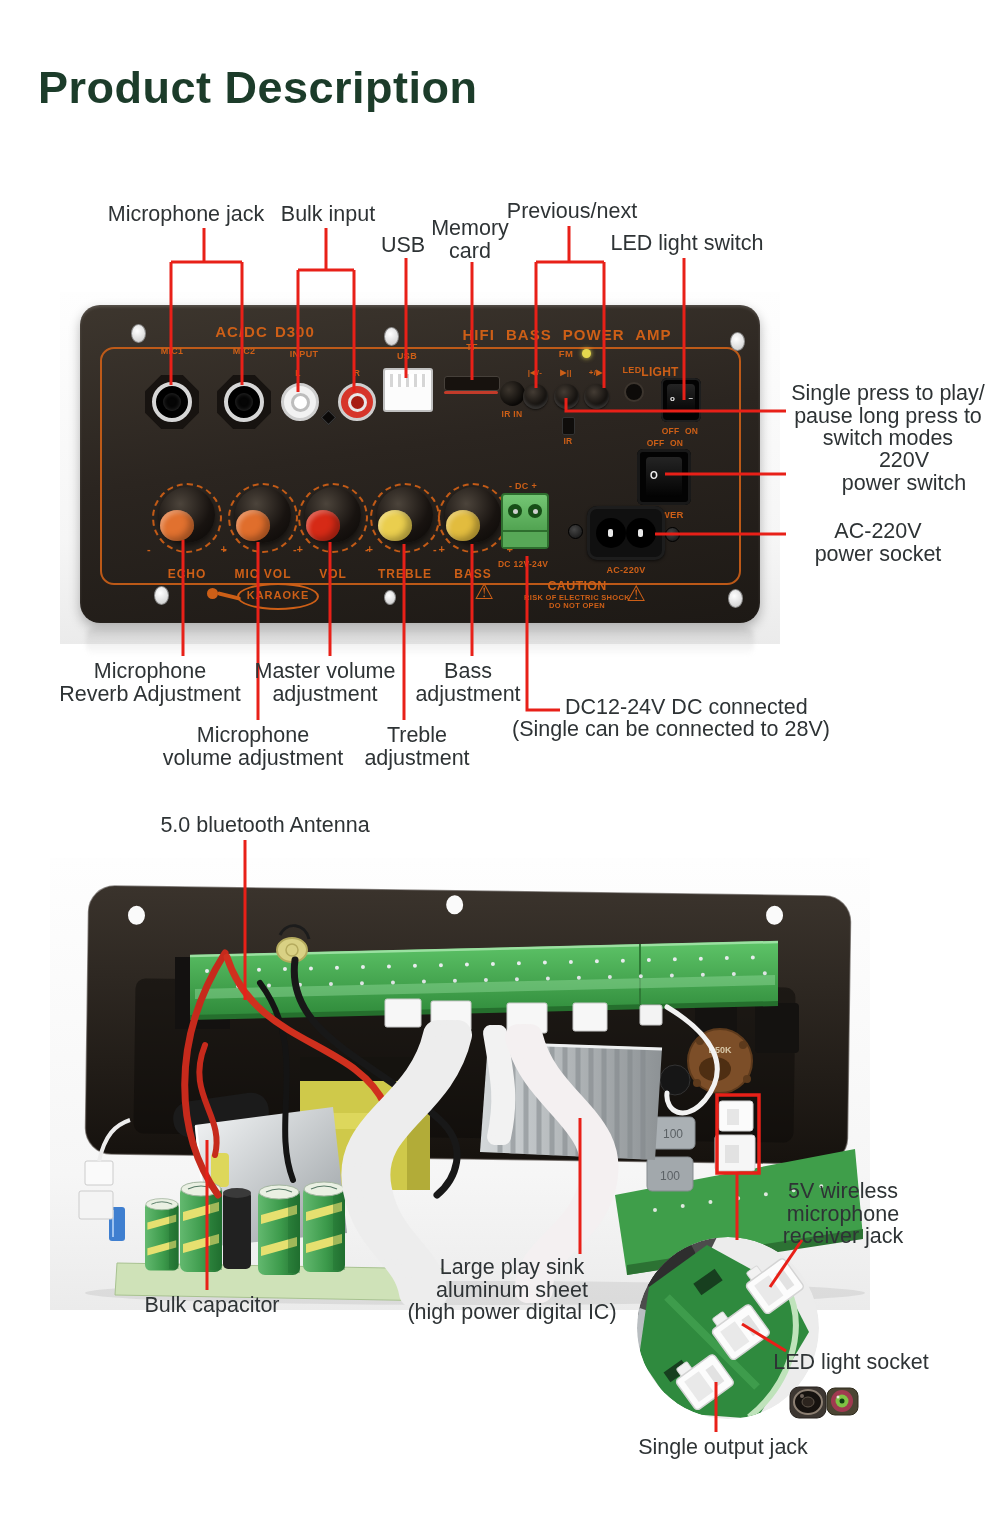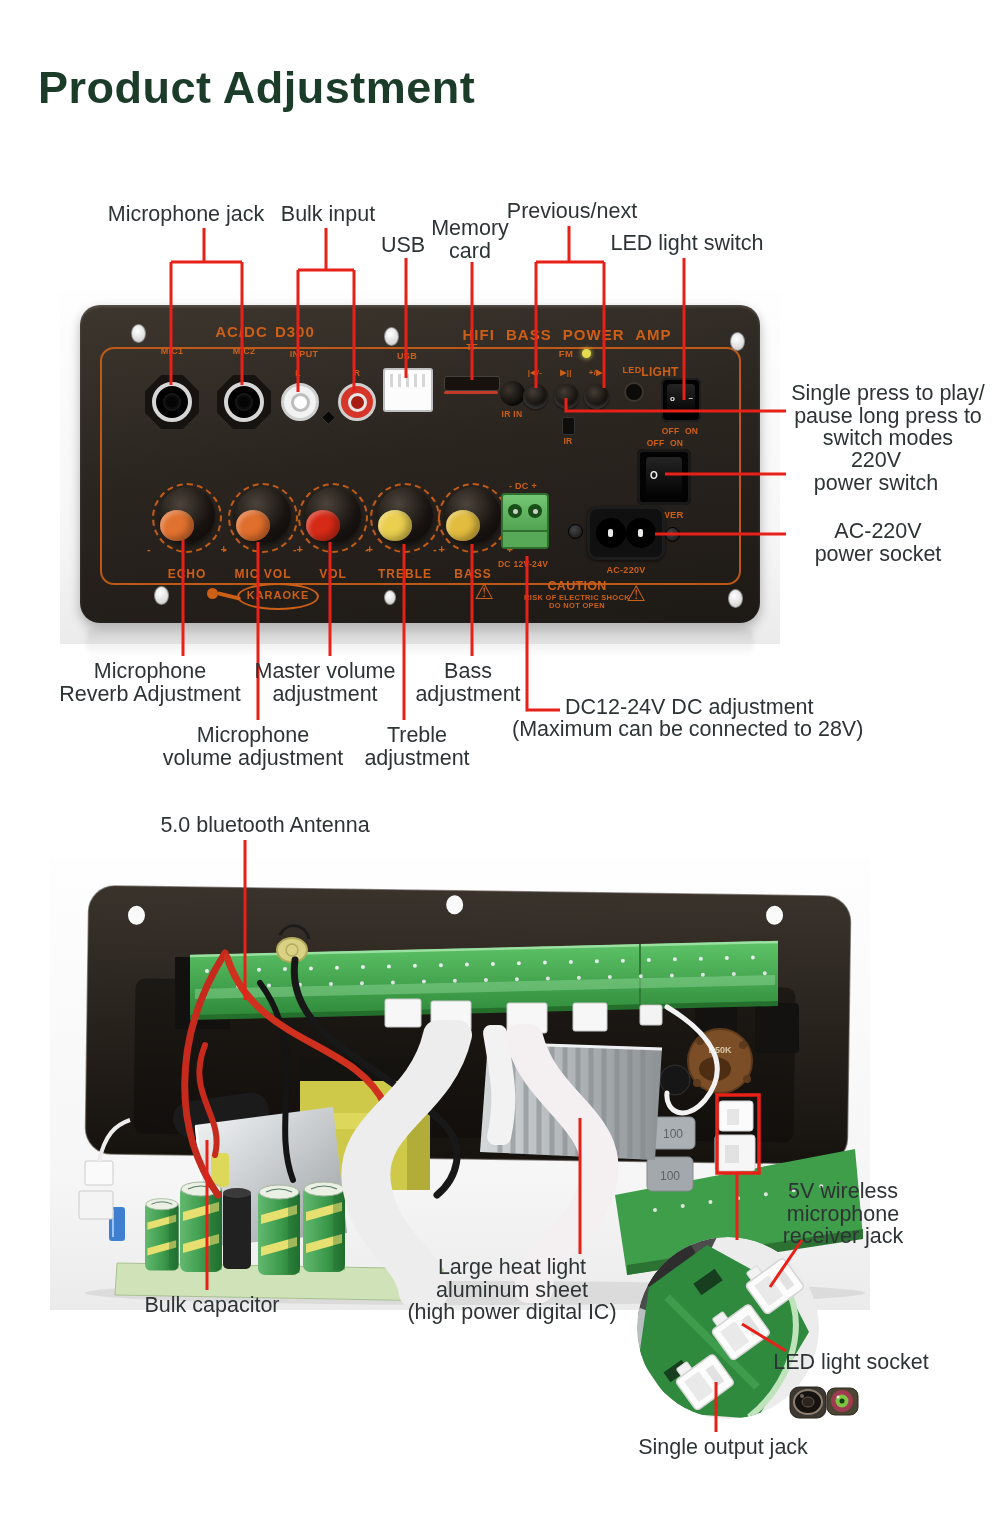--- a/index.html
+++ b/index.html
@@ -77,21 +77,21 @@
   #ann{position:absolute;left:0;top:0;z-index:5;pointer-events:none}
 
   #rearwrap{position:absolute;left:55px;top:865px;width:810px;height:440px;z-index:1}
   #inset{position:absolute;left:637px;top:1237px;width:182px;height:182px;z-index:2;border-radius:50%;overflow:hidden}
   .icon{position:absolute;z-index:2}
   svg text{font-family:"Liberation Sans",sans-serif}
 </style>
 </head>
 <body>
 
-<h1 id="title" style="color: rgb(28, 60, 42);">Product Adjustment</h1>
+<h1 id="title" style="color: rgb(28, 60, 42);">Product Description</h1>
 
 <div class="photo-bg" style="left:60px;top:292px;width:720px;height:352px"></div>
 
 <div id="panel" style="color: rgb(205, 95, 23);">
   <div class="pborder"></div>
   <div class="pc" style="left:185px;top:18px;font-size:15px;letter-spacing:1px;word-spacing:2px">AC/DC D300</div>
   <div class="pc" style="left:487px;top:21px;font-size:15px;letter-spacing:1px;word-spacing:6px">HIFI BASS POWER AMP</div>
 
   <div class="screw" style="left:51px;top:19px"></div>
   <div class="screw" style="left:304px;top:22px"></div>
@@ -488,21 +488,21 @@
       <span>card</span>
   </div>
   <div class="lbl" style="left:572px;top:200px">Previous/next</div>
   <div class="lbl" style="left:687px;top:232px">LED light switch</div>
 
   <div class="lbl" style="left:888px;top:382px">
     <span>Single press to play/</span>
       <span>pause long press to</span>
       <span>switch modes</span>
   </div>
-  <div class="lbl" style="left:876px;top:449px">
+  <div class="lbl" style="left:904px;top:449px">
     <span>220V</span>
       <span>power switch</span>
   </div>
   <div class="lbl" style="left:878px;top:520px">
     <span>AC-220V</span>
       <span>power socket</span>
   </div>
 
   <div class="lbl" style="left:150px;top:660px">
     <span>Microphone</span>
@@ -517,27 +517,27 @@
       <span>adjustment</span>
   </div>
   <div class="lbl" style="left:253px;top:724px">
     <span>Microphone</span>
       <span>volume adjustment</span>
   </div>
   <div class="lbl" style="left:417px;top:724px">
     <span>Treble</span>
       <span>adjustment</span>
   </div>
-  <div class="lbl lbl-l" style="left:565px;top:696px">DC12-24V DC adjustment</div>
-  <div class="lbl lbl-l" style="left:512px;top:718px">(Maximum can be connected to 28V)</div>
+  <div class="lbl lbl-l" style="left:565px;top:696px">DC12-24V DC connected</div>
+  <div class="lbl lbl-l" style="left:512px;top:718px">(Single can be connected to 28V)</div>
 
   <div class="lbl" style="left:265px;top:814px">5.0 bluetooth Antenna</div>
   <div class="lbl" style="left:212px;top:1294px">Bulk capacitor</div>
   <div class="lbl" style="left:512px;top:1256px">
-    <span>Large heat light</span>
+    <span>Large play sink</span>
       <span>aluminum sheet</span>
       <span>(high power digital IC)</span>
   </div>
   <div class="lbl" style="left:843px;top:1180px">
     <span>5V wireless</span>
       <span>microphone</span>
       <span>receiver jack</span>
   </div>
   <div class="lbl" style="left:851px;top:1351px">LED light socket</div>
   <div class="lbl" style="left:723px;top:1436px">Single output jack</div>

